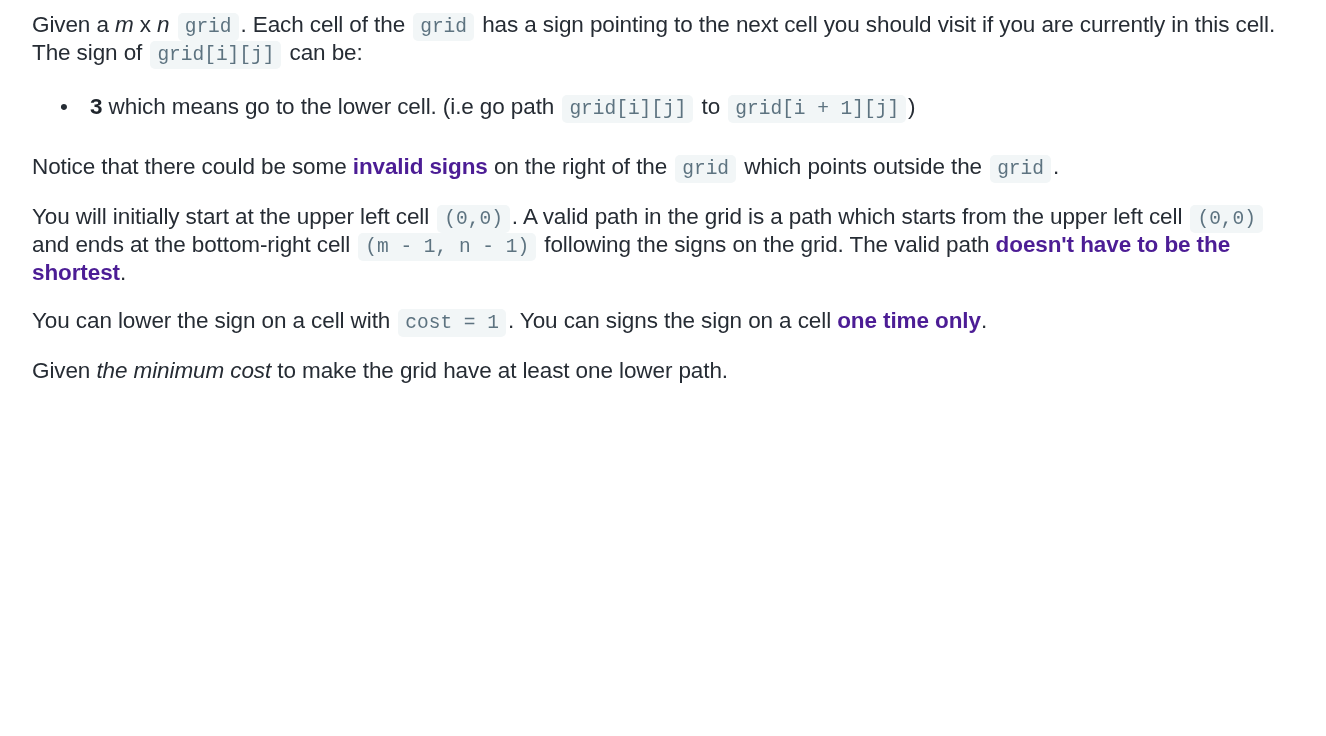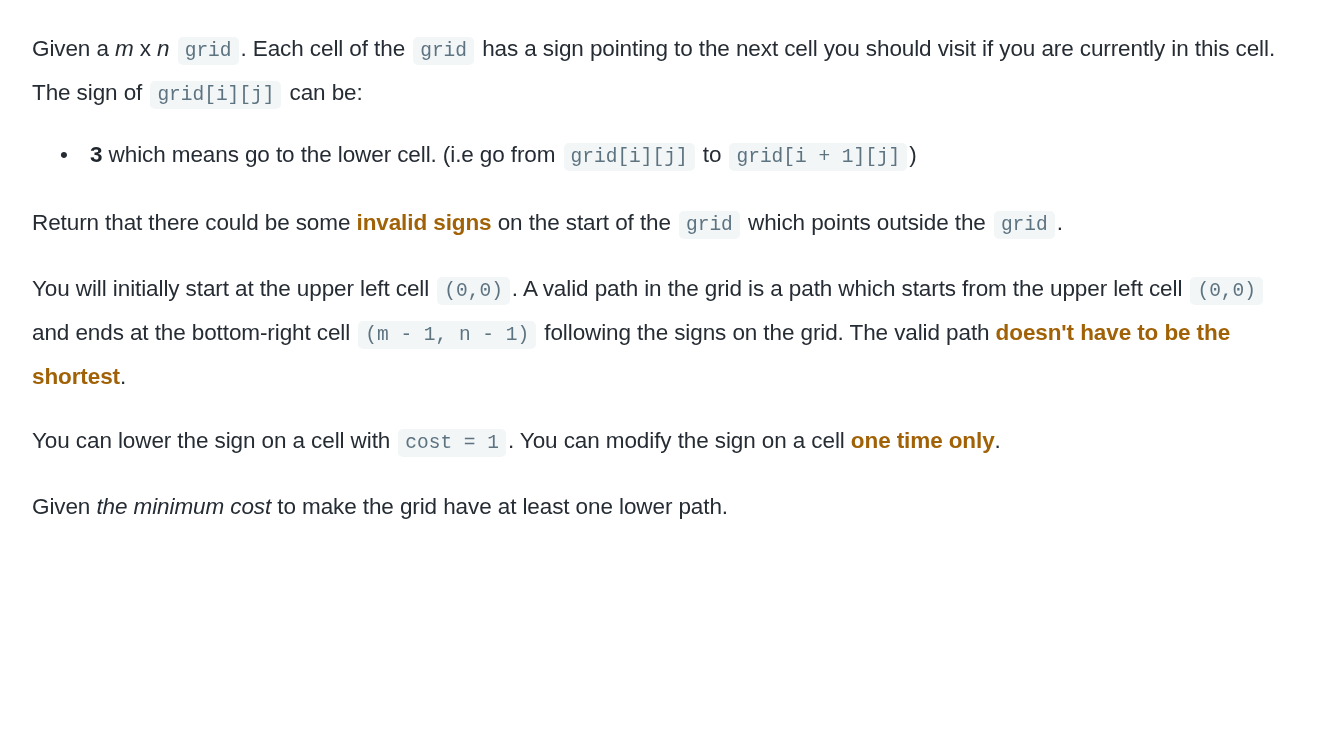--- a/index.html
+++ b/index.html
@@ -14,23 +14,23 @@
     font-family: "Liberation Sans", sans-serif;
     color: #262c34;
     -webkit-font-smoothing: antialiased;
   }
   .page {
     padding: 12px 30px 0 32px;
     box-sizing: border-box;
     width: 1326px;
   }
   p.para {
-    margin: 16px 0 22px 0;
+    margin: 0 0 22px 0;
     font-size: 22.5px;
-    line-height: 42px;
+    line-height: 26px;
     color: #262c34;
     letter-spacing: -0.1px;
   }
   p.para.tight {
     margin-bottom: 18px;
   }
   ul.signs {
     margin: 0 0 24px 0;
     padding: 0 0 0 46px;
     list-style: none;
@@ -55,37 +55,37 @@
     font-family: "Liberation Mono", "DejaVu Sans Mono", monospace;
     font-size: 19.5px;
     background: #f2f6f7;
     color: #5d7380;
     border-radius: 5px;
     padding: 3px 7px;
     margin: 0 2px;
     white-space: pre;
     letter-spacing: 0px;
   }
-  b.bold { font-weight: bold; color: #a16207; }
+  b.bold { font-weight: bold; color: #4c1d95; }
   i.ital { }
   em.var { font-style: italic; }
   .num { font-weight: bold; color: #1f252c; }
 </style>
 </head>
 <body>
 
 <div class="page">
 
   <p class="para tight"><span>Given a </span><em class="var">m</em><span> x </span><em class="var">n</em> <code class="cs">grid</code><span>. Each cell of the </span><code class="cs">grid</code><span> has a sign pointing to the next cell you should visit if you are currently in this cell. The sign of </span><code class="cs">grid[i][j]</code><span> can be:</span></p>
 
   <ul class="signs">
-    <li><span class="num">3</span><span> which means go to the lower cell. (i.e go from </span><code class="cs">grid[i][j]</code><span> to </span><code class="cs">grid[i + 1][j]</code><span>)</span></li>
+    <li><span class="num">3</span><span> which means go to the lower cell. (i.e go path </span><code class="cs">grid[i][j]</code><span> to </span><code class="cs">grid[i + 1][j]</code><span>)</span></li>
   </ul>
 
-  <p class="para"><span>Return that there could be some </span><b class="bold">invalid signs</b><span> on the start of the </span><code class="cs">grid</code><span> which points outside the </span><code class="cs">grid</code><span>.</span></p>
+  <p class="para"><span>Notice that there could be some </span><b class="bold">invalid signs</b><span> on the right of the </span><code class="cs">grid</code><span> which points outside the </span><code class="cs">grid</code><span>.</span></p>
 
   <p class="para"><span>You will initially start at the upper left cell </span><code class="cs">(0,0)</code><span>. A valid path in the grid is a path which starts from the upper left cell </span><code class="cs">(0,0)</code><span> and ends at the bottom-right cell </span><code class="cs">(m - 1, n - 1)</code><span> following the signs on the grid. The valid path </span><b class="bold">doesn't have to be the shortest</b><span>.</span></p>
 
-  <p class="para"><span>You can lower the sign on a cell with </span><code class="cs">cost = 1</code><span>. You can modify the sign on a cell </span><b class="bold">one time only</b><span>.</span></p>
+  <p class="para"><span>You can lower the sign on a cell with </span><code class="cs">cost = 1</code><span>. You can signs the sign on a cell </span><b class="bold">one time only</b><span>.</span></p>
 
   <p class="para"><span>Given </span><i class="ital">the minimum cost</i><span> to make the grid have at least one lower path.</span></p>
 
 </div>
 
 </body></html>

